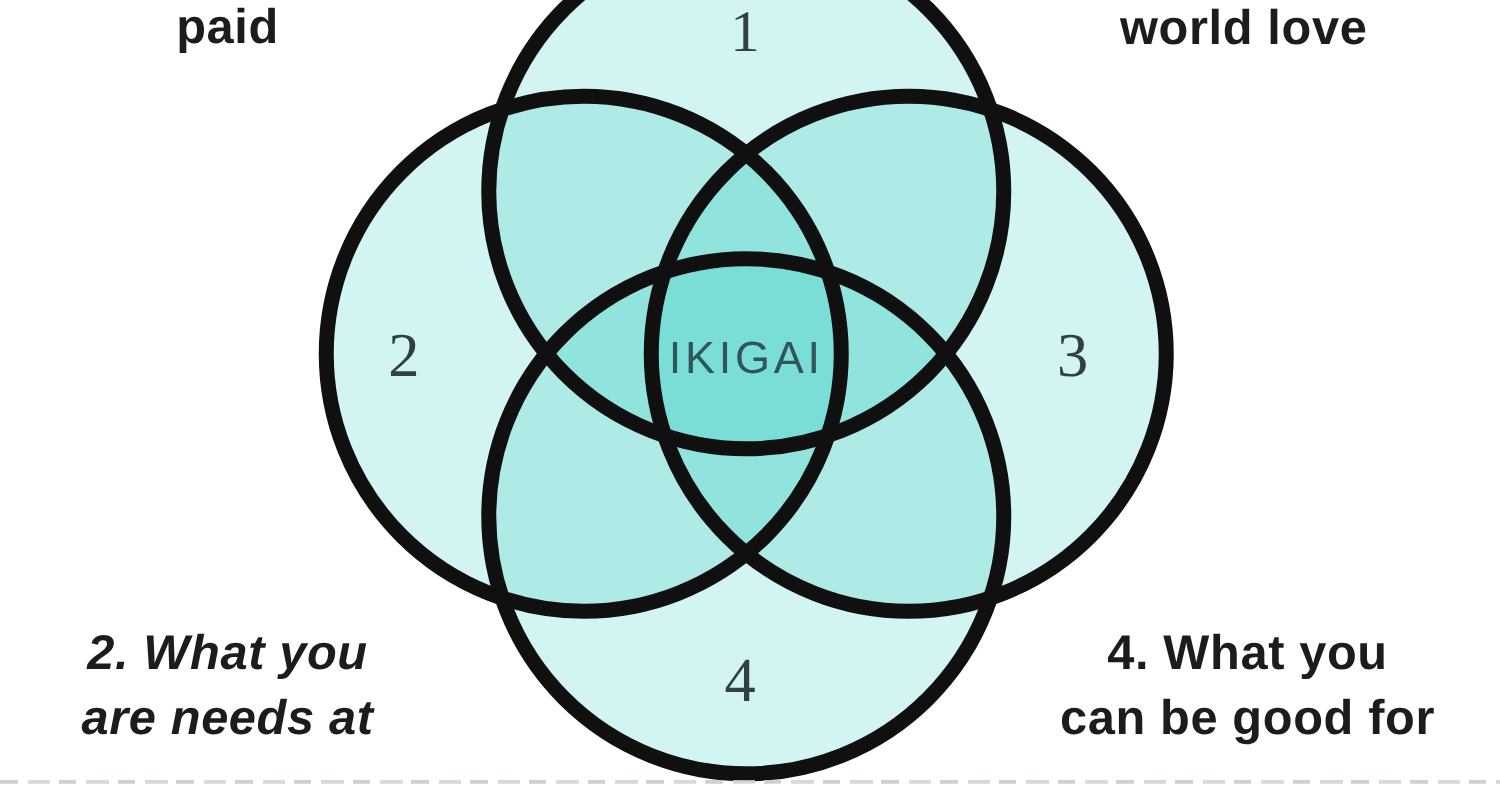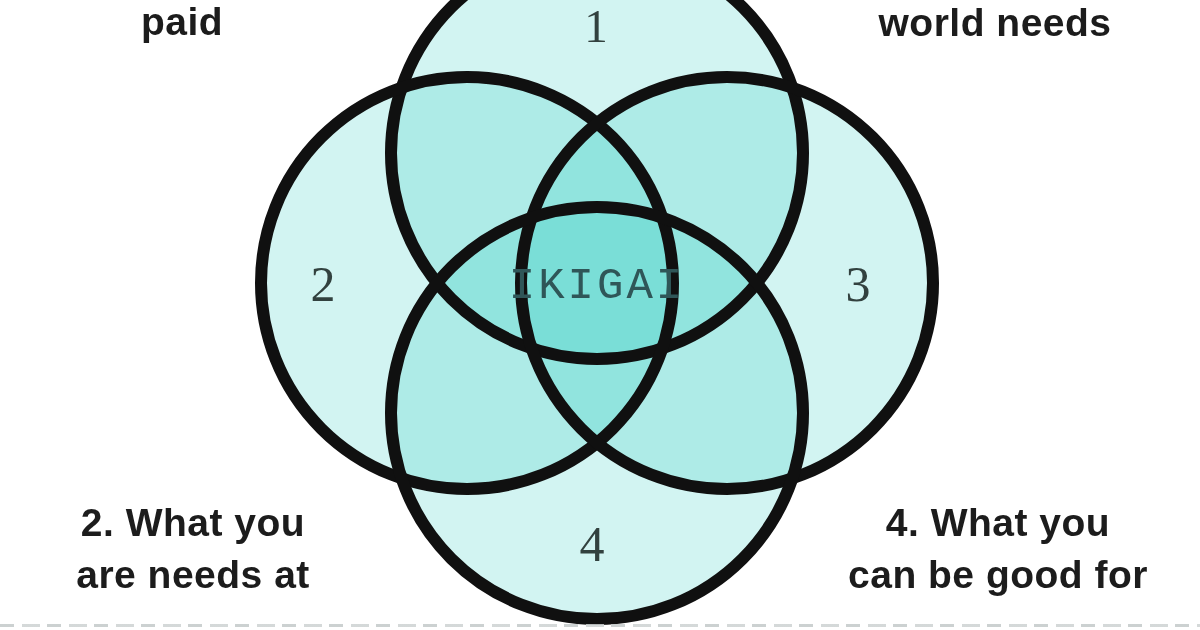--- a/index.html
+++ b/index.html
@@ -36,22 +36,22 @@
     color: #1c1c1c;
     letter-spacing: 0.5px;
   }
   .circle-number {
     font-family: "Liberation Serif", "DejaVu Serif", serif;
     font-size: 50px;
     font-weight: 400;
     color: #32413f;
   }
   .center-label {
-    font-family: Liberation Mono, monospace;
-    font-size: 44px;
+    font-family: Liberation Sans, sans-serif;
+    font-size: 36px;
     letter-spacing: 3px;
     color: #2f5658;
   }
   
   .bottom-crop-line {
     position: absolute;
     left: 0;
     top: 624px;
     width: 1200px;
     height: 3px;
@@ -92,24 +92,24 @@
   <div class="overlay circle-number" style="left:858px; top:284px;">3</div>
   <div class="overlay circle-number" style="left:592px; top:544px;">4</div>
 
   <div class="overlay center-label" style="left:597px; top:286px;">IKIGAI</div>
 
   <div class="overlay corner-label" style="left:182px; top:22px;">
     <span>paid</span>
   </div>
 
   <div class="overlay corner-label" style="left:995px; top:23px;">
-    <span>world needs</span>
+    <span>world love</span>
   </div>
 
-  <div class="overlay corner-label" style="left:193px; top:549px;">
+  <div class="overlay corner-label" style="left:182px; top:549px;font-style:italic;">
     <div>2. What you</div>
     <div>are needs at</div>
   </div>
 
   <div class="overlay corner-label" style="left:998px; top:549px;">
     <div>4. What you</div>
     <div>can be good for</div>
   </div>
 
   <div class="bottom-crop-line"></div>

